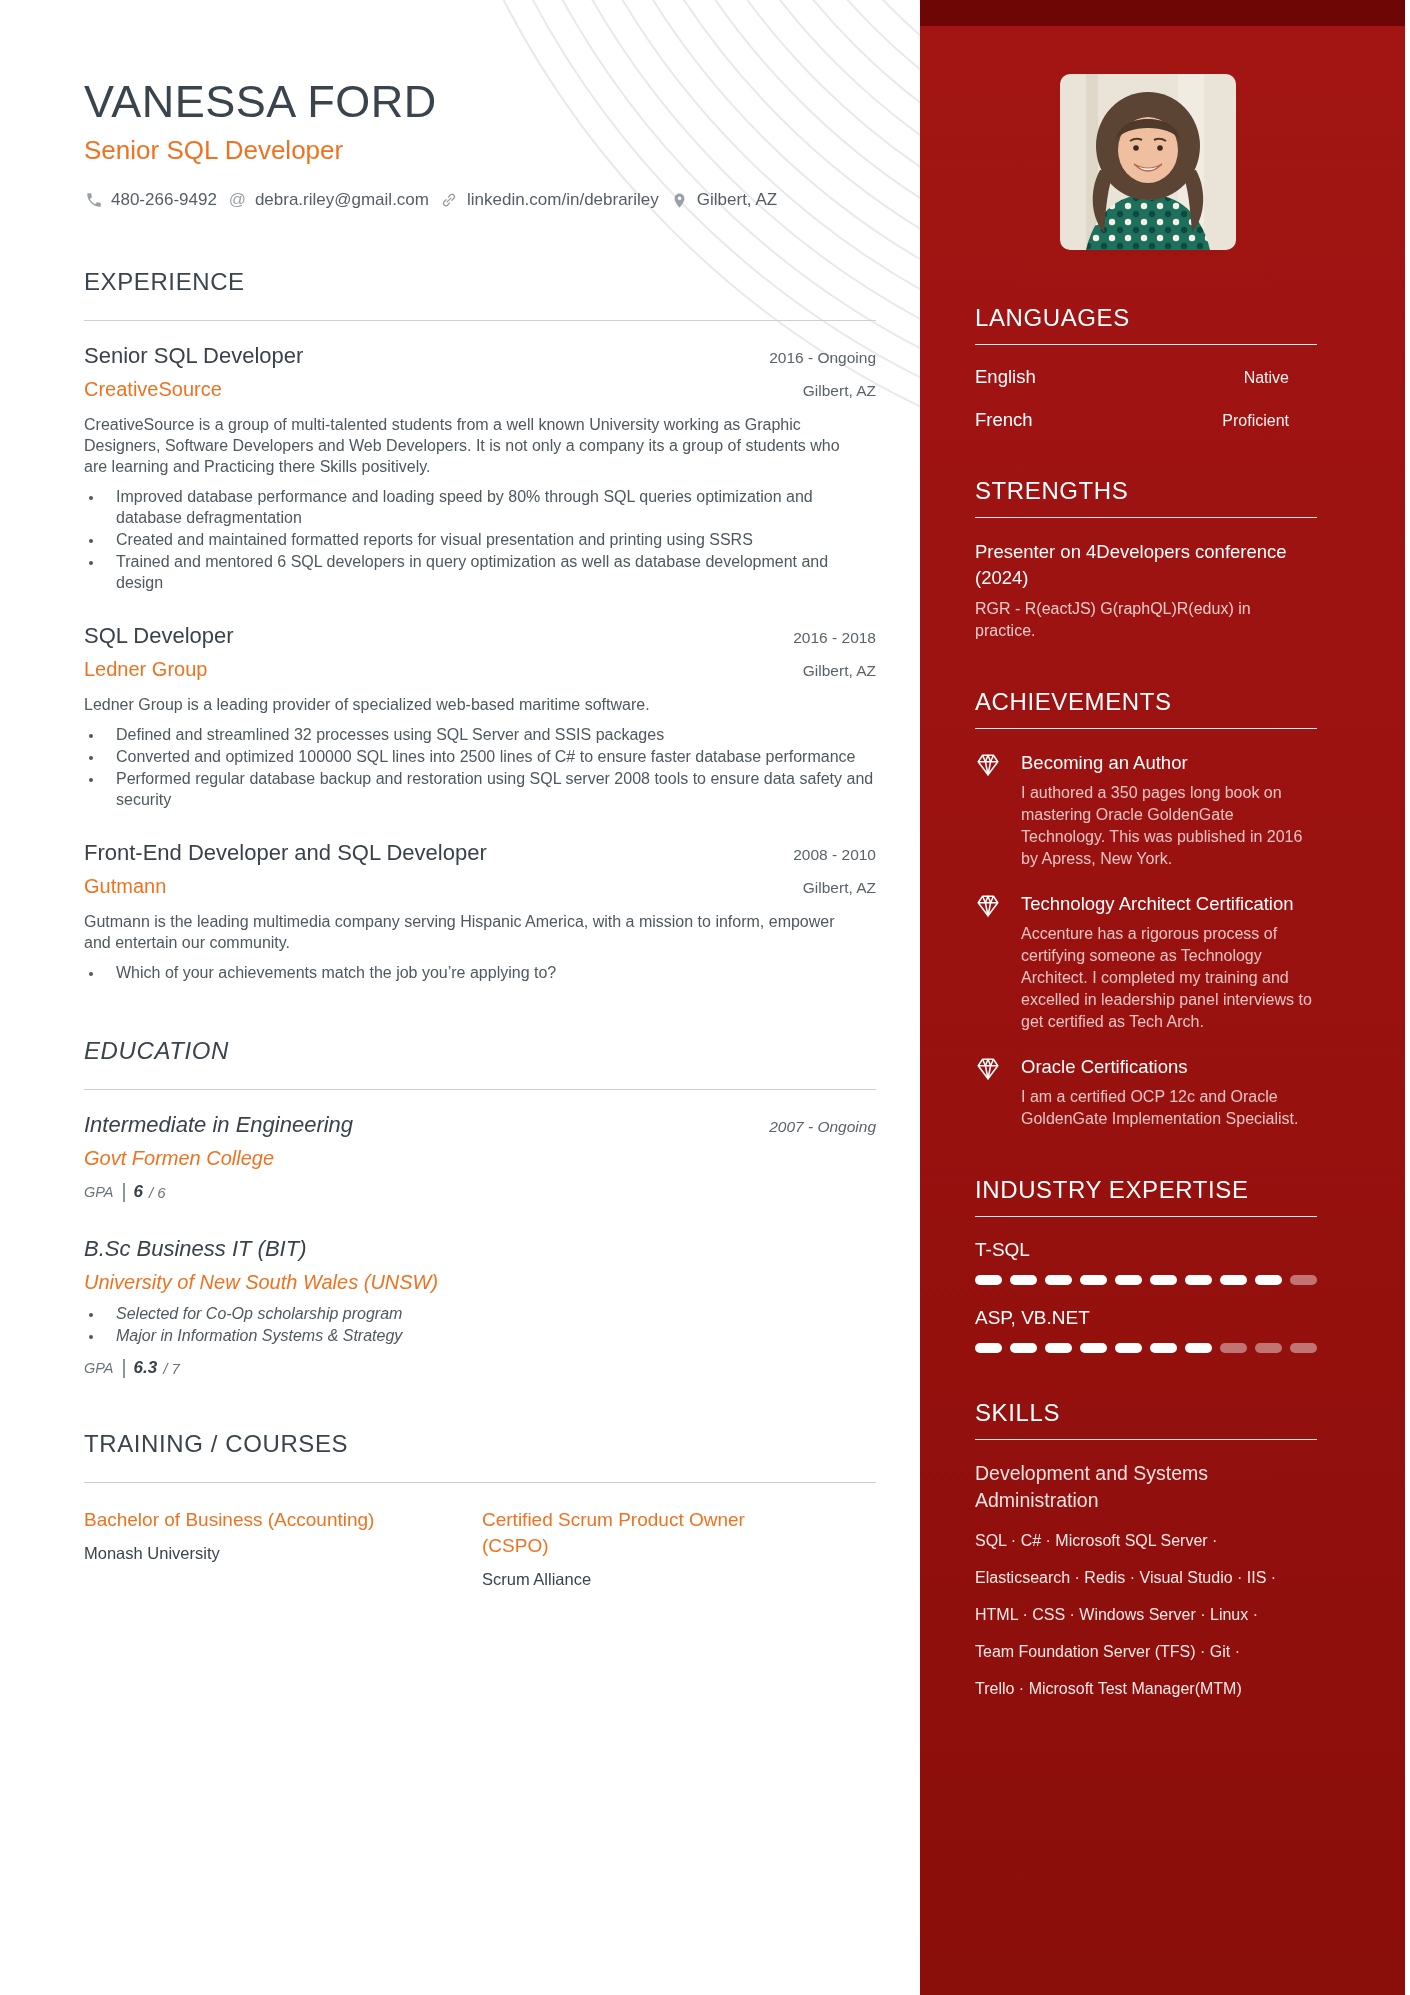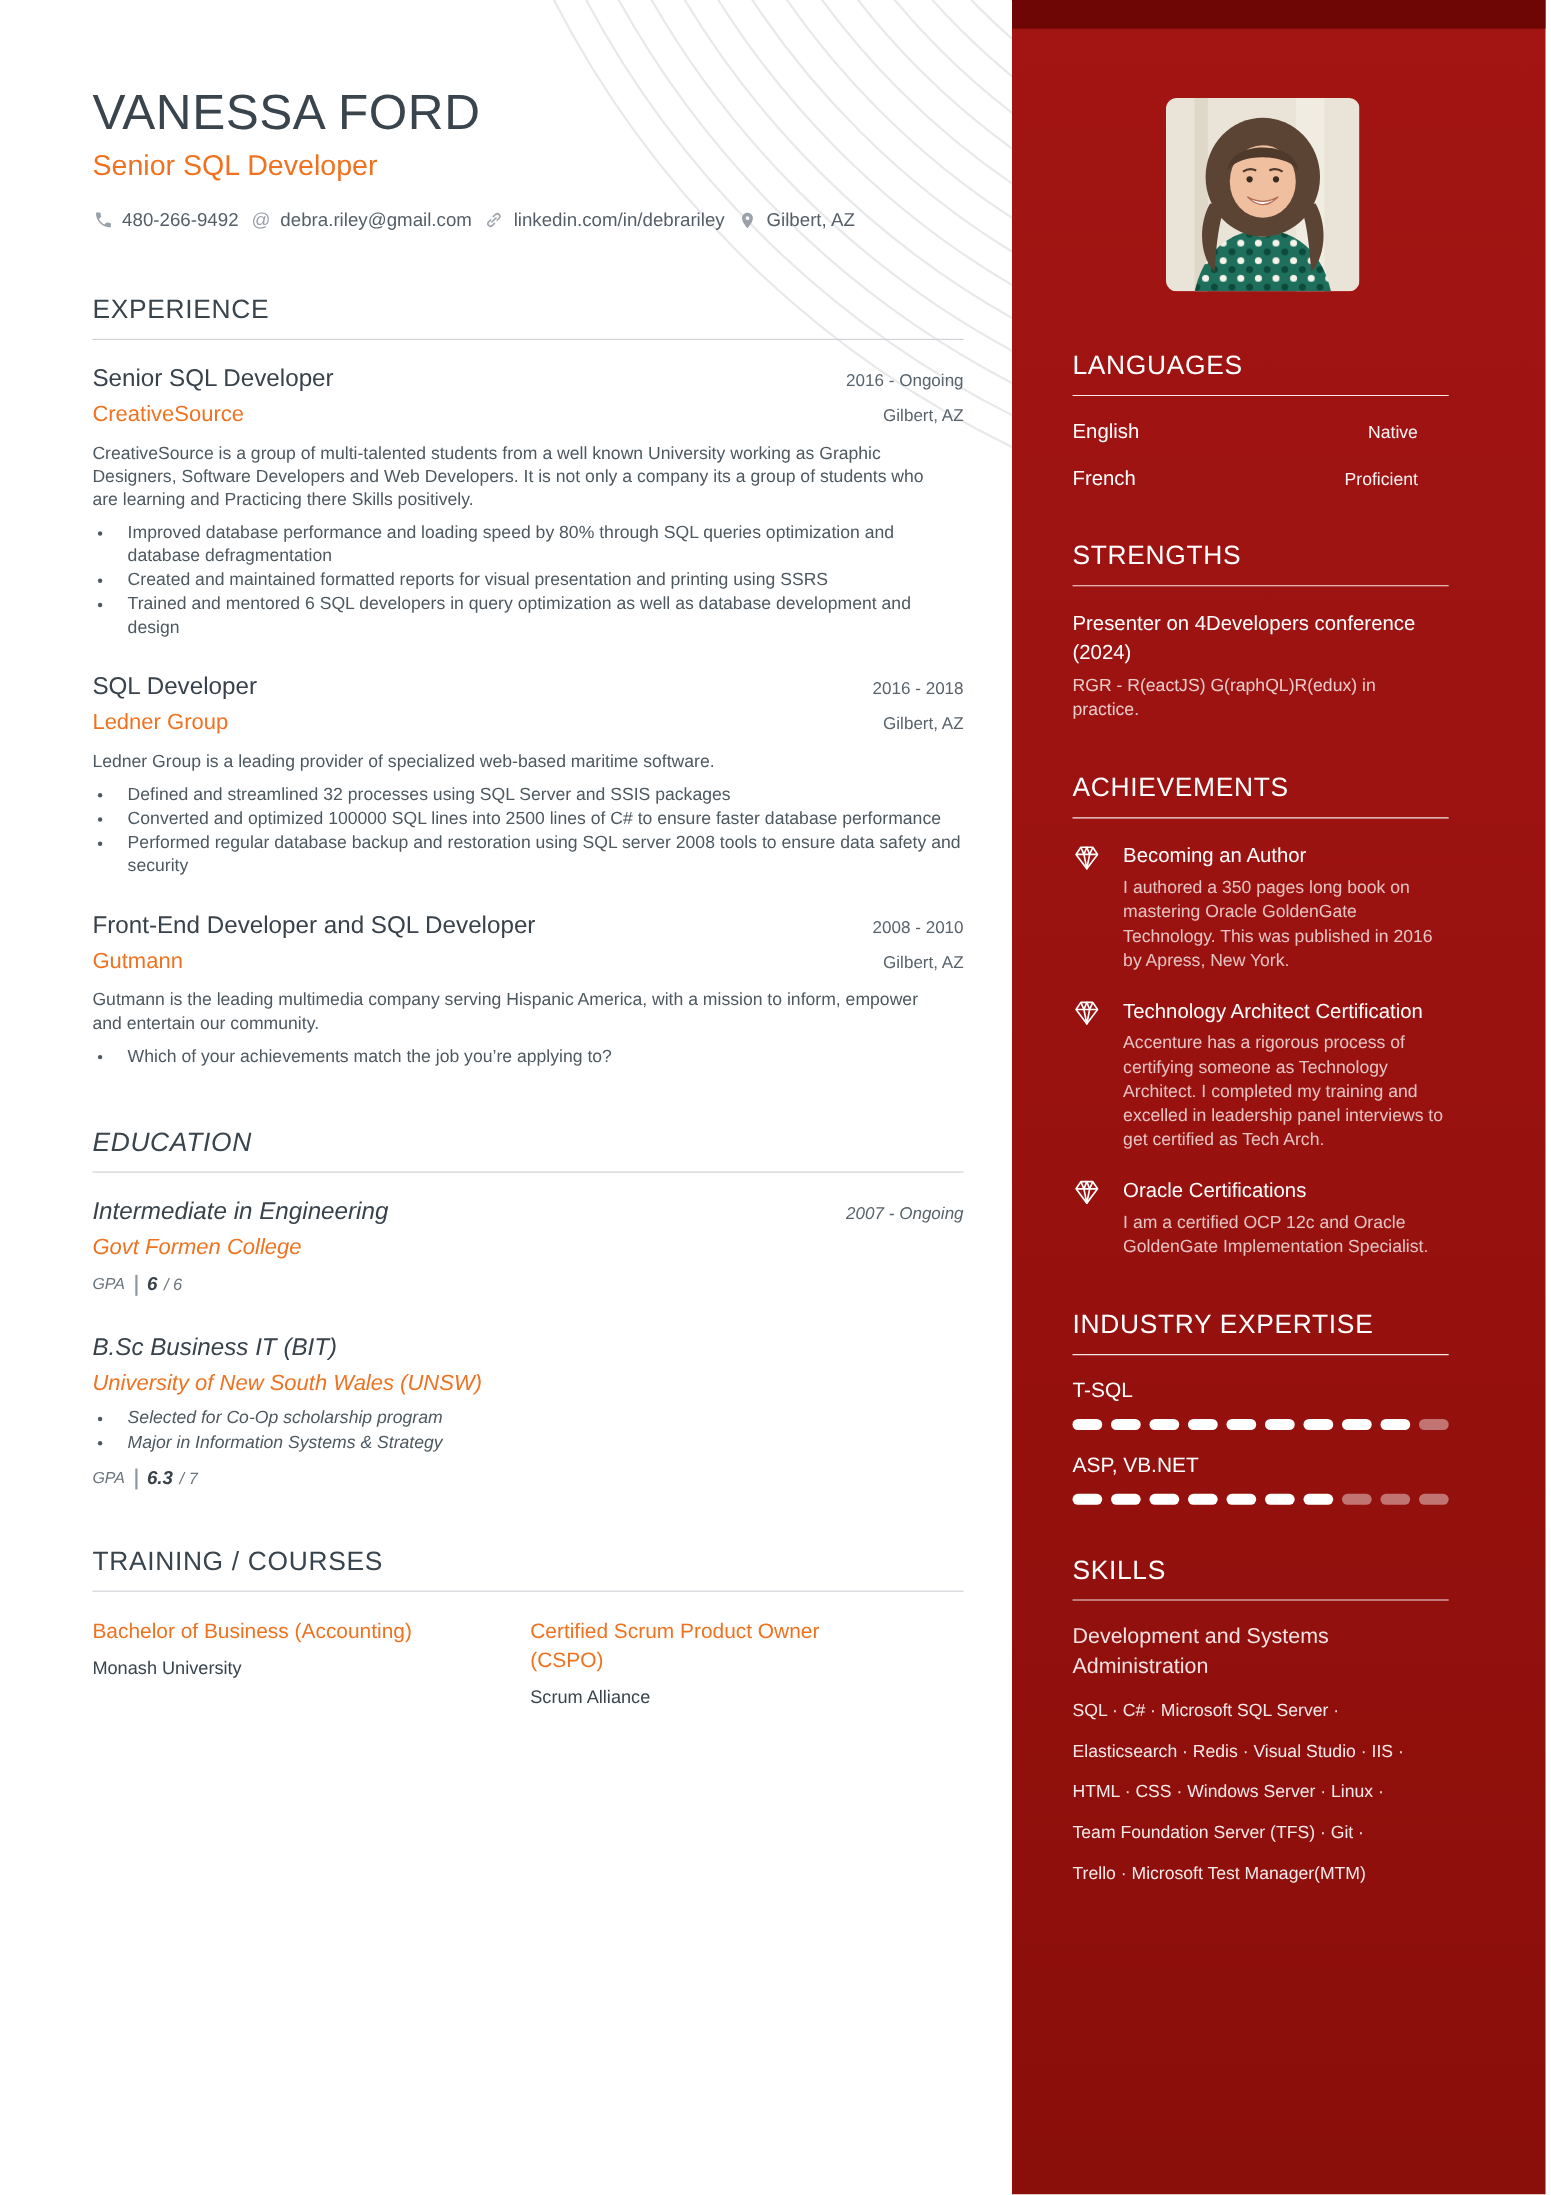--- a/index.html
+++ b/index.html
@@ -15,21 +15,21 @@
   
   .left{position:absolute;left:0;top:0;width:920px;padding:78px 44px 0 84px;box-sizing:border-box;z-index:1;}
   .name{font-size:45px;line-height:1.05;font-weight:500;color:#3A444C;letter-spacing:.5px;}
   .role{font-size:26px;color:#EF7220;margin-top:10px;font-weight:400;}
   .contact{margin-top:24px;display:flex;flex-wrap:wrap;column-gap:28px;row-gap:9px;font-size:17px;color:#555E66;max-width:700px;gap:11px;}
   .citem{display:flex;align-items:center;gap:8px;}
   .cicon{width:19px;height:19px;flex:0 0 auto;display:inline-flex;align-items:center;justify-content:center;color:#9AA1A8;}
   .at{font-size:17px;color:#9AA1A8;font-weight:400;}
   .section{margin-top:58px;}
   .section-h{font-size:24px;color:#3A444C;letter-spacing:.6px;font-weight:500;
-     padding-bottom:12px;border-bottom:1px solid #CBD0D4;}
+     padding-bottom:24px;border-bottom:1px solid #CBD0D4;}
   .entry{margin-top:22px;}
   .row{display:flex;justify-content:space-between;align-items:baseline;}
   .job-title{font-size:22px;color:#39424A;font-weight:500;}
   .dates{font-size:15.5px;color:#59636B;white-space:nowrap;}
   .company-row{margin-top:9px;}
   .company{font-size:20px;color:#EF7220;}
   .loc{font-size:15.5px;color:#59636B;}
   .summary{margin-top:13px;font-size:16px;line-height:21px;color:#4E585F;max-width:775px;}
   ul.bullets{margin:9px 0 0 0;padding:0 0 0 20px;max-width:770px;}
   ul.bullets li{font-size:16px;line-height:21px;color:#4E585F;padding-left:12px;margin-top:1px;}
@@ -48,21 +48,21 @@
   .t-org{font-size:16.5px;color:#3A444C;margin-top:11px;}
   
   .footer{position:absolute;left:84px;top:1994px;width:792px;display:flex;align-items:center;z-index:2;}
   .powered{font-size:13.5px;color:#6B7178;}
   .brand{display:flex;align-items:center;gap:9px;margin-left:42px;}
   .brand-word{font-size:21px;color:#3F474F;letter-spacing:.5px;}
   .site{margin-left:auto;font-size:15px;color:#555D64;}
   
   .sidebar{position:absolute;left:920px;top:0;width:485px;height:1995px;
      background:linear-gradient(180deg,#A21513 0%,#9A1210 45%,#8A0E0A 100%);box-sizing:border-box;
-     padding:16px 88px 0 55px;z-index:1;}
+     padding:1px 88px 0 55px;z-index:1;}
   .topstrip{position:absolute;left:0;top:0;right:0;height:26px;background:#6D0605;}
   .photo{width:176px;height:176px;border-radius:10px;overflow:hidden;margin:73px 0 0 85px;position:relative;}
   .sb-section{margin-top:54px;}
   .sb-h{font-size:24px;color:#ffffff;letter-spacing:.6px;font-weight:500;
      padding-bottom:12px;border-bottom:1.5px solid rgba(255,255,255,.9);}
   .lang-row{display:flex;justify-content:space-between;align-items:baseline;margin-top:21px;padding-right:28px;}
   .lang-name{font-size:18.5px;color:#ffffff;}
   .lang-level{font-size:16px;color:rgba(255,255,255,.95);}
   .str-title{margin-top:21px;font-size:18.5px;line-height:26px;color:#ffffff;font-weight:500;max-width:330px;}
   .str-desc{margin-top:7px;font-size:16px;line-height:22px;color:rgba(255,255,255,.78);max-width:330px;}

